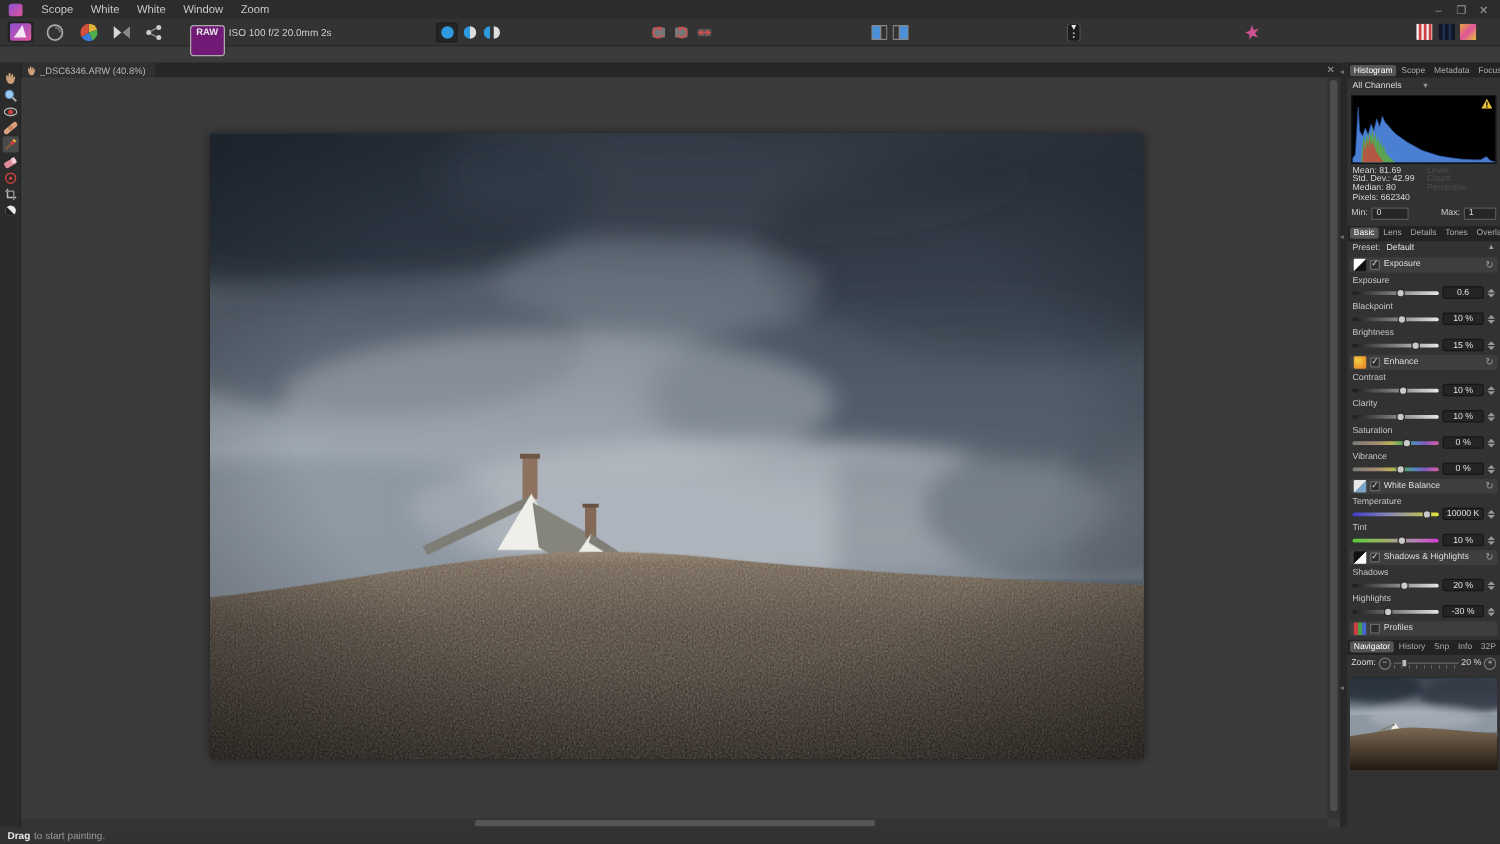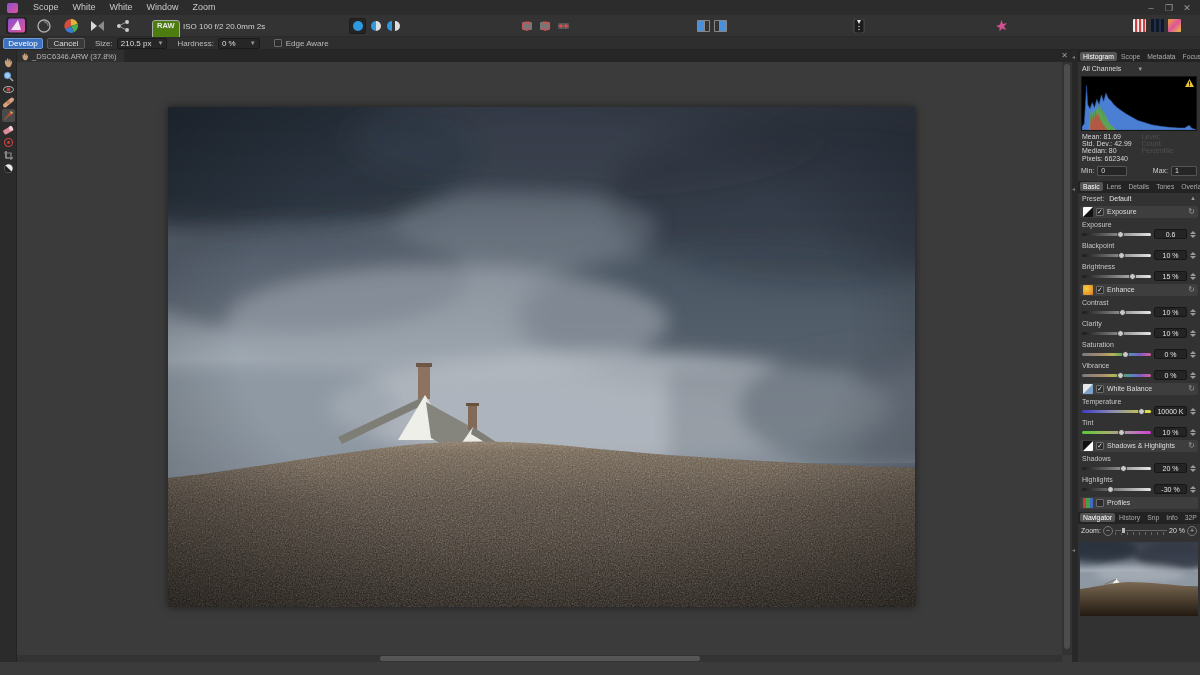--- a/index.html
+++ b/index.html
@@ -9,21 +9,21 @@
   
   .menubar{position:absolute;left:0;top:0;width:1200px;height:15px;background:#2c2c2c;display:flex;align-items:center;}
   .applogo{width:11px;height:10px;margin:0 8px 0 7px;border-radius:2px;background:linear-gradient(135deg,#8a4fd0,#e0559a);}
   .menuitem{padding:0 7px;color:#c8c8c8;font-size:9px;line-height:15px;cursor:default;}
   .winbtns{margin-left:auto;display:flex;align-items:center;gap:4px;padding-right:6px;color:#9a9a9a;font-size:9px;}
   .winbtn{width:14px;text-align:center;}
 
   
   .toolbar{position:absolute;left:0;top:15px;width:1200px;height:22px;background:#333333;border-bottom:1px solid #2a2a2a;}
   .toolbar .tb{position:absolute;display:flex;align-items:center;justify-content:center;}
-  .rawbadge{position:absolute;left:152px;top:5px;height:25px;padding:0 4px;border:1px solid #aaa;border-radius:3px;background:#4d7c0f;color:#e8e8e8;font-weight:bold;font-size:7.5px;line-height:9px;}
+  .rawbadge{position:absolute;left:152px;top:5px;height:25px;padding:0 4px;border:1px solid #aaa;border-radius:3px;background:#701a75;color:#e8e8e8;font-weight:bold;font-size:7.5px;line-height:9px;}
   .exif{position:absolute;left:183px;top:7px;color:#d0d0d0;font-size:8px;}
   .viewtoggle{width:17px;height:16px;border-radius:2px;}
   .viewtoggle.pressed{background:#252525;border:1px solid #1c1c1c;}
 
   
   .contextbar{position:absolute;left:0;top:37px;width:1200px;height:13px;background:#2e2e2e;border-bottom:1px solid #242424;display:flex;align-items:center;font-size:8px;}
   .btn-develop{margin-left:3px;width:40px;height:11px;background:#3d72c0;border:1px solid #6f9bd6;border-radius:2px;color:#fff;text-align:center;line-height:9px;font-size:8px;}
   .btn-cancel{margin-left:4px;width:38px;height:11px;background:#383838;border:1px solid #5c5c5c;border-radius:2px;color:#ddd;text-align:center;line-height:9px;font-size:8px;}
   .ctxlabel{margin-left:10px;color:#bbb;}
   .ctxbox{margin-left:4px;min-width:36px;height:11px;background:#262626;border:1px solid #1a1a1a;border-radius:2px;color:#ddd;padding:0 3px;line-height:9px;display:flex;align-items:center;}
@@ -254,43 +254,27 @@
             <linearGradient id="lgT" x1="0" y1="0" x2="1" y2="1">
               <stop offset="0" stop-color="#e8a43a"></stop>
               <stop offset=".5" stop-color="#e0559a"></stop>
               <stop offset="1" stop-color="#e8c23a"></stop>
             </linearGradient>
           </defs>
         </svg>
       </span>
   </div>
 
-  <div class="contextbar">
-    <div class="btn-develop">Develop</div>
-    <div class="btn-cancel">Cancel</div>
-    <span class="ctxlabel">Size:</span>
-    <div class="ctxbox">
-        <span>210.5 px</span>
-        <span class="caret">▼</span>
-      </div>
-    <span class="ctxlabel">Hardness:</span>
-    <div class="ctxbox">
-        <span>0 %</span>
-        <span class="caret" style="margin-left:14px">▼</span>
-      </div>
-    <span class="checkbox" style="margin-left:14px"></span>
-    <span class="ctxlabel" style="margin-left:4px">Edge Aware</span>
-  </div>
 
   <div class="tabrow">
     <div class="doctab">
       <svg width="8" height="9">
           <path d="M1.5 5 Q1 2.5 2.2 2.4 L2.6 4 L3 1.4 Q4 1 4.2 1.8 L4.3 4 L5 1.8 Q5.9 1.7 5.9 2.6 L5.8 4.4 L6.6 3.2 Q7.4 3.3 7.1 4.4 Q6.6 6.6 5.8 7.7 Q4.3 8.8 2.8 7.7 Q1.9 6.6 1.5 5 Z" fill="#c9a07a"></path>
         </svg>
-      <span>_DSC6346.ARW (37.8%)</span>
+      <span>_DSC6346.ARW (40.8%)</span>
     </div>
     <span class="viewclose">✕</span>
   </div>
 
   <div class="leftrail">
     <div class="tool" style="top:6px">
         <svg width="11" height="11">
           <path d="M2 6.5 Q1.4 3 3 2.9 L3.5 5 L4 1.6 Q5.2 1.1 5.5 2.2 L5.6 5 L6.4 2.2 Q7.6 2.1 7.6 3.2 L7.4 5.5 L8.4 4 Q9.5 4.2 9.1 5.6 Q8.5 8.2 7.5 9.5 Q5.5 10.8 3.6 9.4 Q2.5 8.2 2 6.5 Z" fill="#c9a07a"></path>
         </svg>
       </div>
@@ -706,13 +690,17 @@
           <ellipse cx="60" cy="32" rx="45" ry="9" fill="#aab1b9" opacity=".7"></ellipse>
         </g>
         <rect x="60" y="44" width="58" height="4" fill="#5e6a78"></rect>
         <polygon points="36,36 32,43 41,43" fill="#efefe9"></polygon>
         <polygon points="24,42 36,36.5 36,38 25,43" fill="#7e7e76"></polygon>
         <path d="M0,47 C20,44 33,41 48,40 C68,40 92,43 118,45 L118,74 L0,74 Z" fill="url(#nbankG)"></path>
       </svg>
     </div>
   </div>
 
+  <div class="statusbar">
+    <b>Drag</b>
+    <span> to start painting.</span>
+  </div>
 </div>
 
 </body></html>

